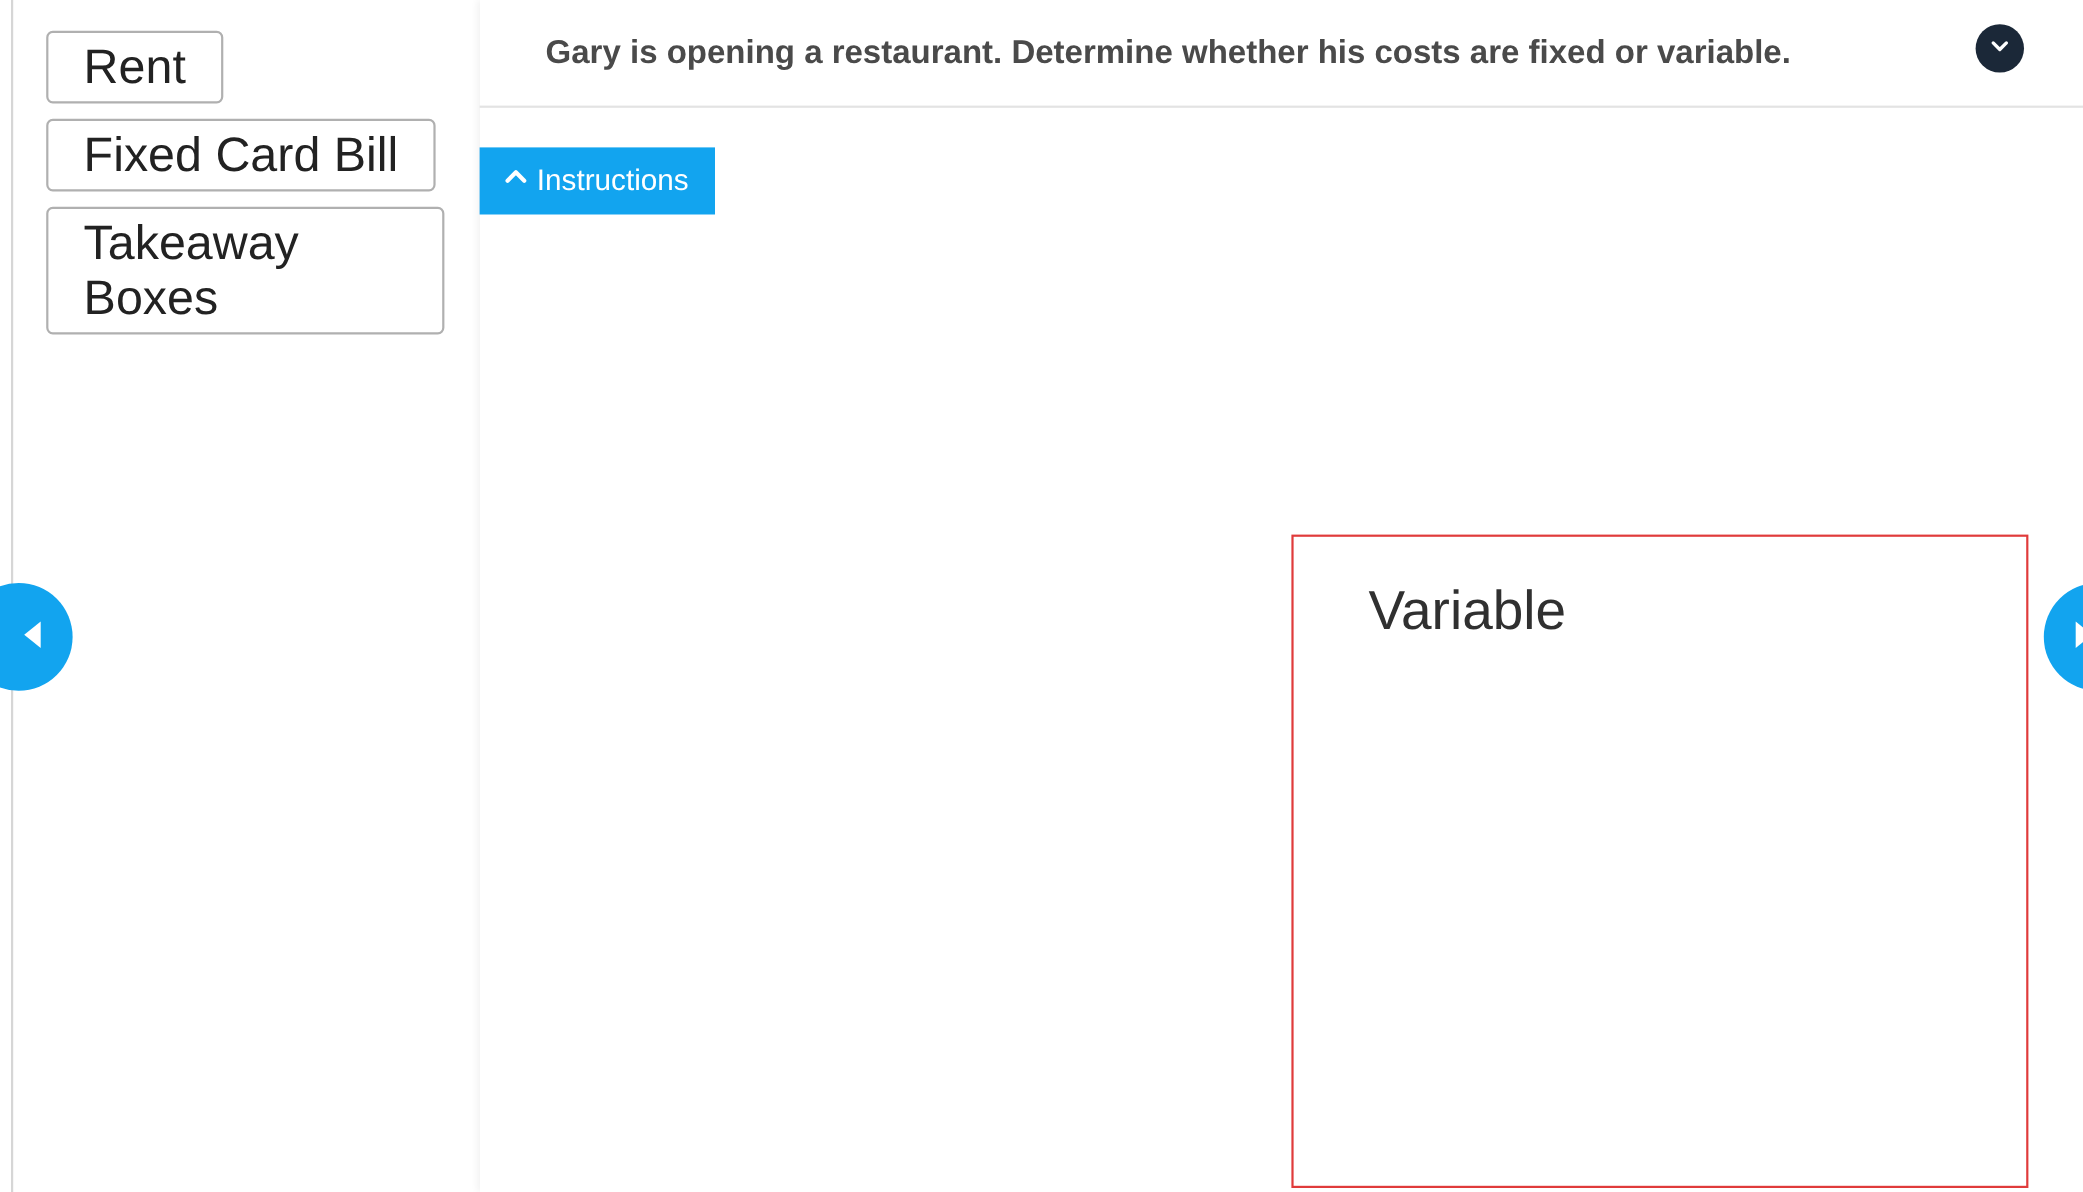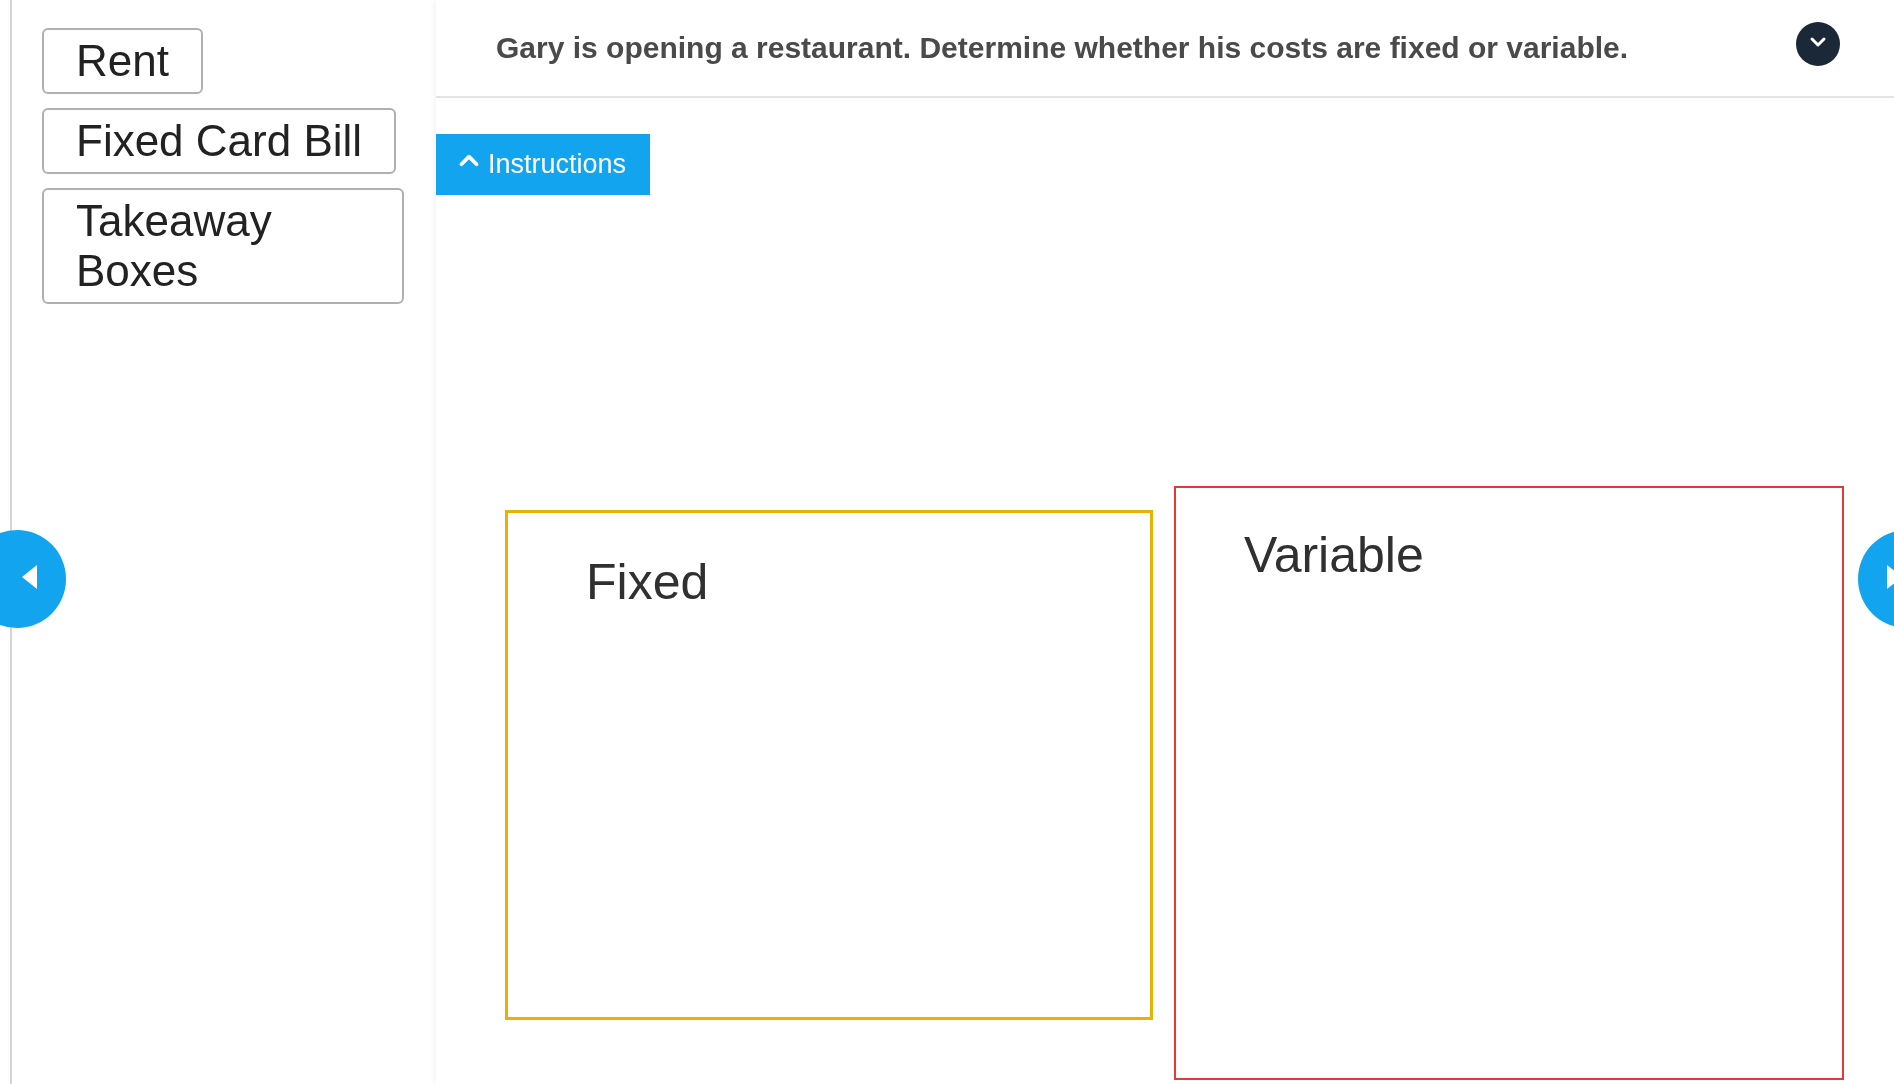--- a/index.html
+++ b/index.html
@@ -191,23 +191,20 @@
 
   <div class="instructions-tab">
     <span>
       <svg viewBox="0 0 24 24" fill="none" stroke="#fff" stroke-width="3.5" stroke-linecap="round" stroke-linejoin="round">
         <polyline points="5 15 12 8 19 15"></polyline>
       </svg>
     </span>
     <span>Instructions</span>
   </div>
 
-  <div class="drop-zone-fixed">
-    <div class="zone-title">Fixed</div>
-  </div>
 
   <div class="drop-zone-variable">
     <div class="zone-title">Variable</div>
   </div>
 </div>
 
 <div class="nav-prev">
   <span>
     <svg viewBox="0 0 24 24" fill="#fff">
       <polygon points="16,4 6,12 16,20"></polygon>

